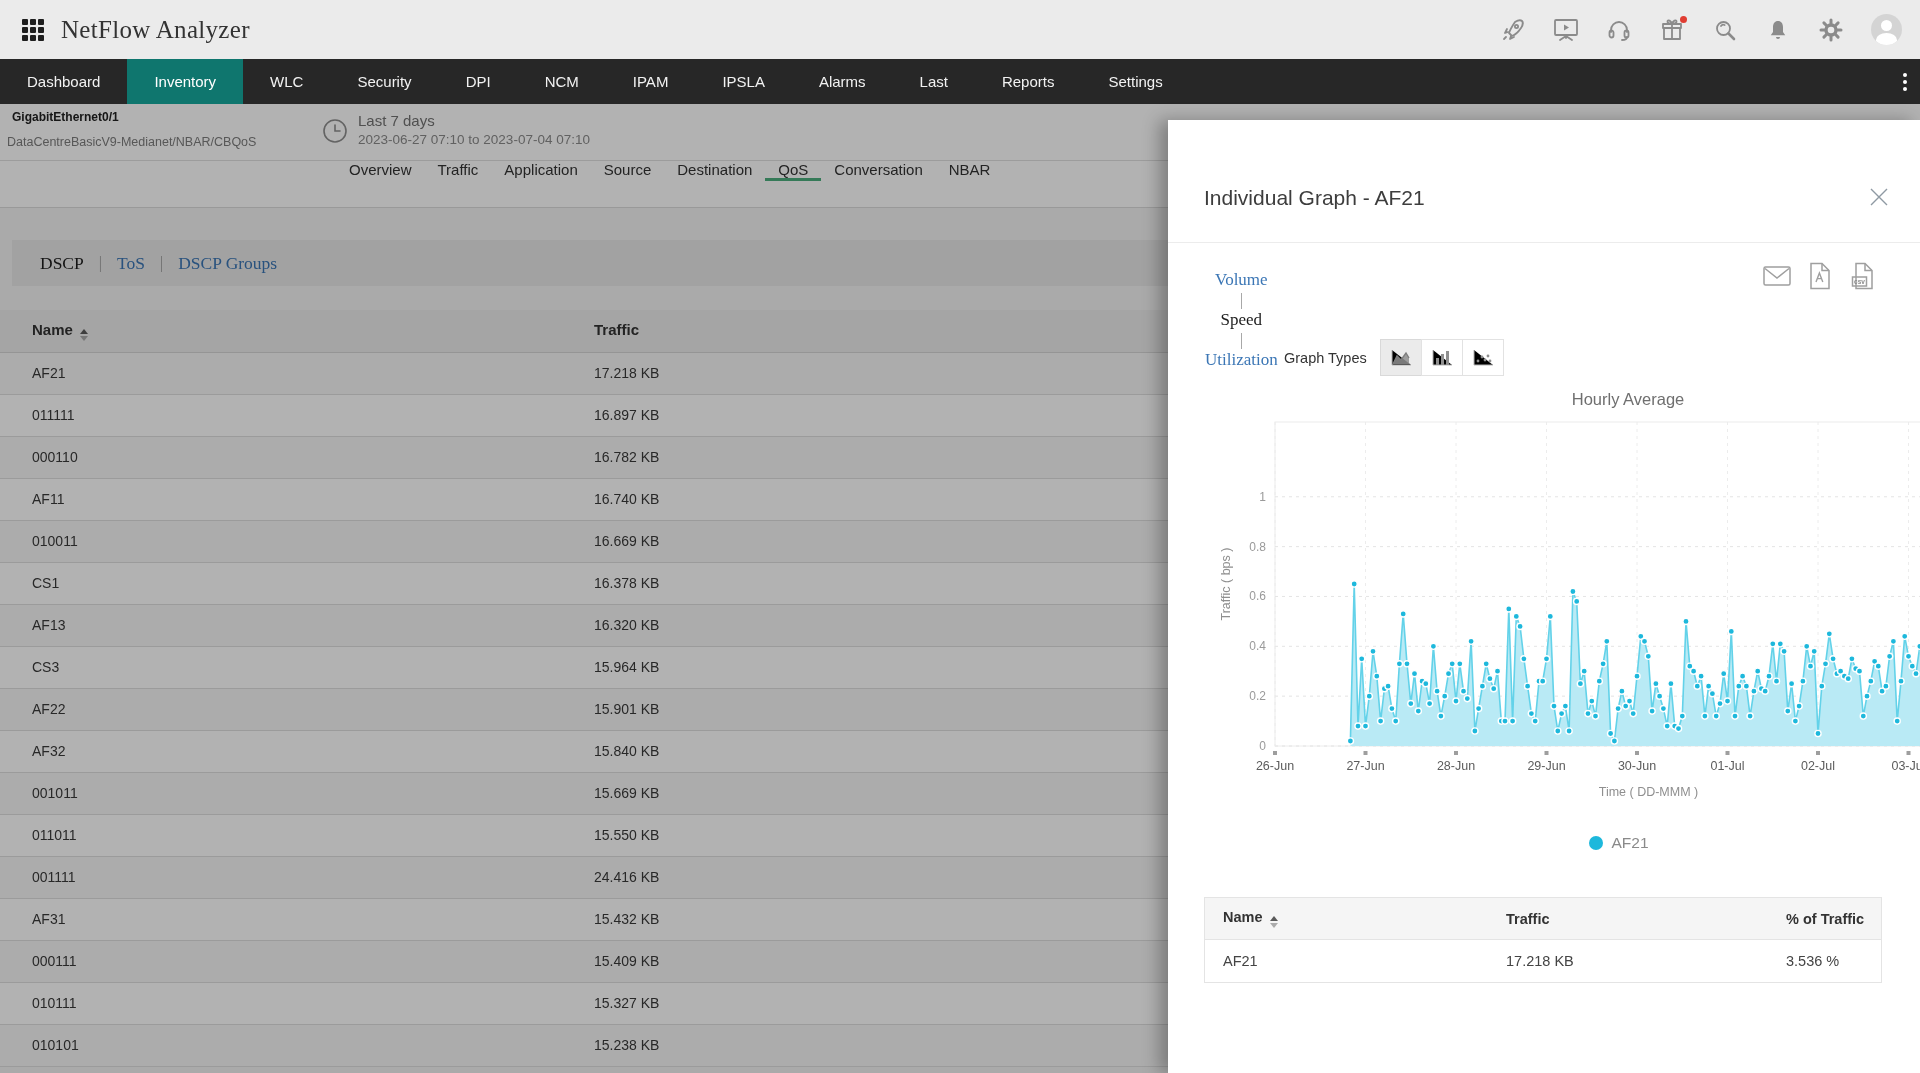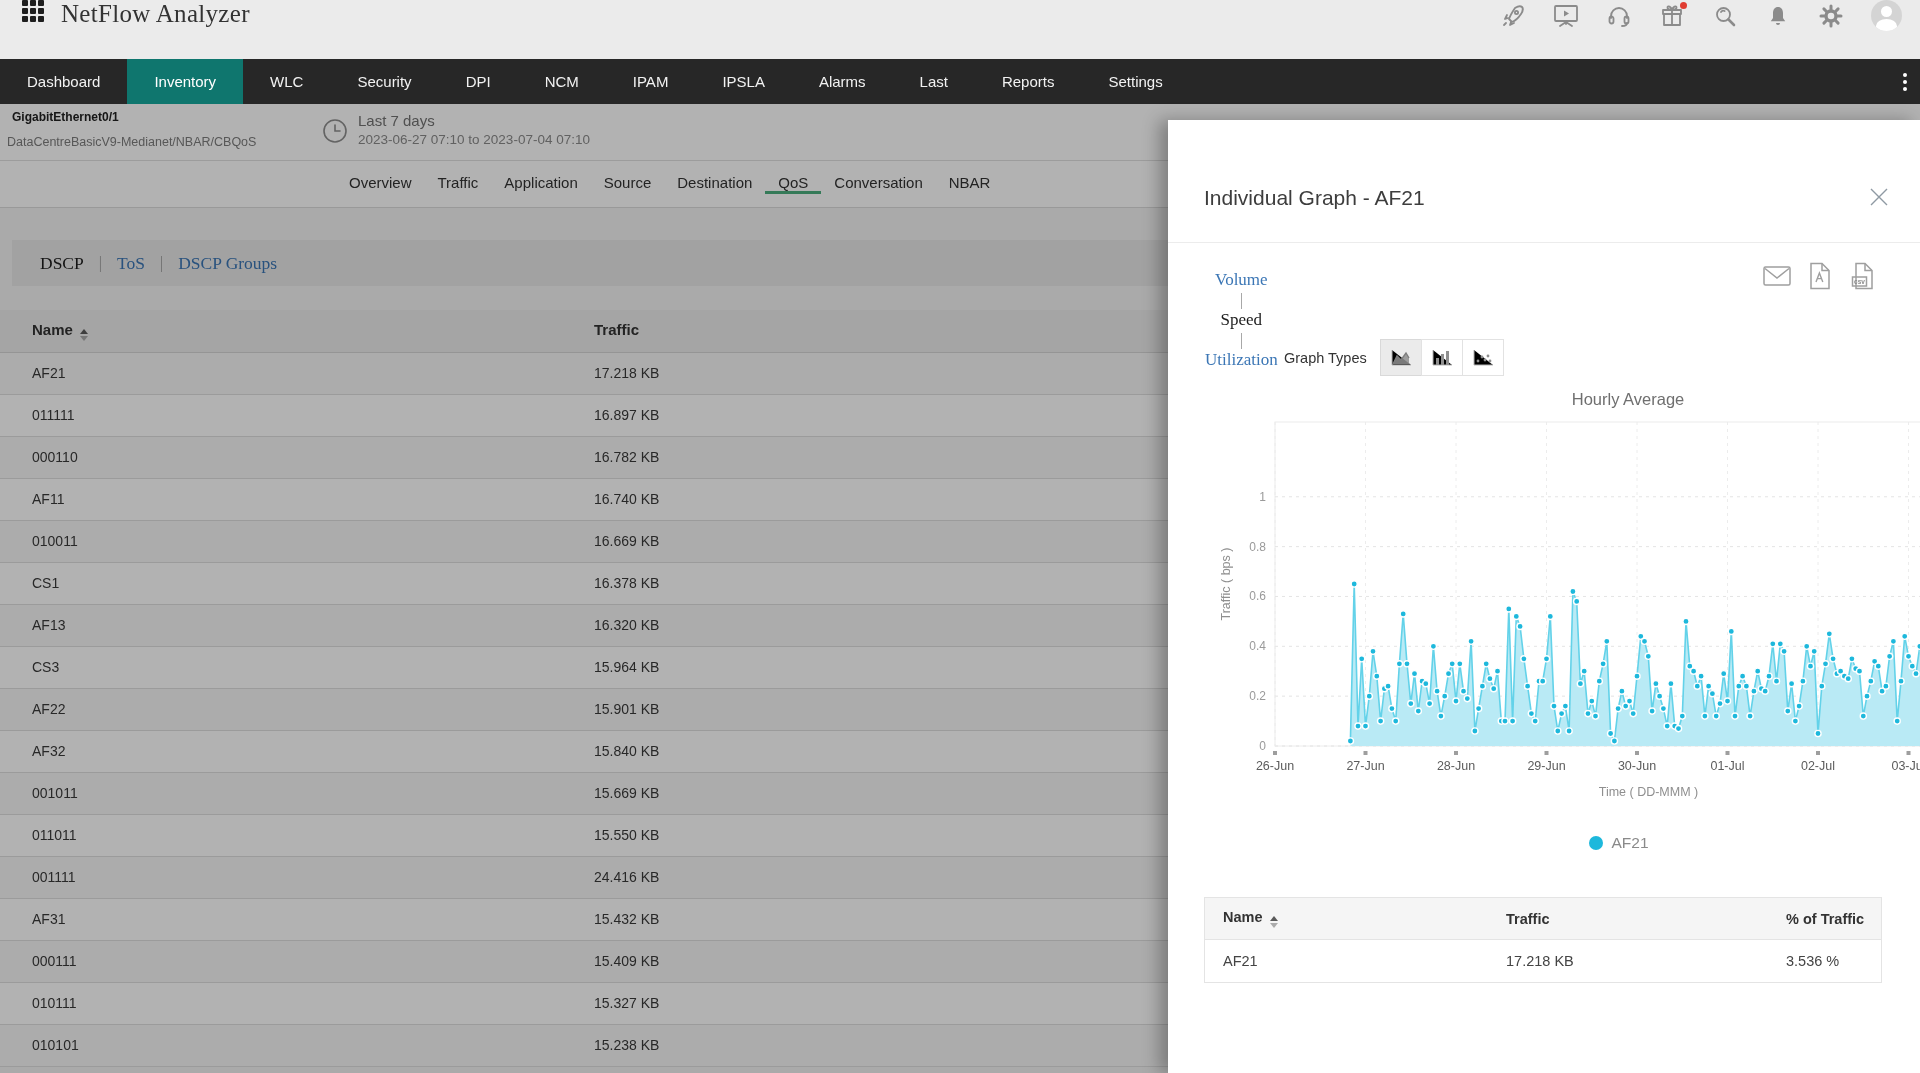--- a/index.html
+++ b/index.html
@@ -1,21 +1,21 @@
 <!DOCTYPE html>
 <html><head>
 <meta charset="utf-8">
 <style>
   html,body{margin:0;padding:0;background:#fff;}
   .screen{position:relative;width:1920px;height:1073px;overflow:hidden;
     font-family:"Liberation Sans",sans-serif;background:#f4f4f4;}
 
   
   .topbar{position:absolute;top:0;left:0;right:0;height:59px;background:#ebebeb;
-    display:flex;align-items:flex-start;}
+    display:flex;align-items:center;}
   .apps-grid{margin-left:22px;width:22px;height:22px;display:grid;
     grid-template-columns:repeat(3,6px);grid-template-rows:repeat(3,6px);gap:2px;cursor:pointer;}
   .apps-grid i{background:#1e1e1e;border-radius:1px;}
   .brand{font-family:"Liberation Serif",serif;font-size:25px;color:#333;margin-left:17px;letter-spacing:.3px;}
   .topbar-icons{margin-left:auto;margin-right:18px;display:flex;align-items:center;gap:27px;}
   .tb-icon{width:26px;height:26px;position:relative;cursor:pointer;display:flex;align-items:center;justify-content:center;}
   .tb-icon svg{stroke:#8b8b8b;fill:none;stroke-width:1.8;stroke-linecap:round;stroke-linejoin:round;}
   .tb-icon .filled{fill:#8b8b8b;stroke:none;}
   .red-dot{position:absolute;top:-1px;right:-2px;width:7px;height:7px;border-radius:50%;background:#e03d32;}
   .avatar{width:31px;height:31px;border-radius:50%;background:#d4d4d4;position:relative;overflow:hidden;cursor:pointer;}
@@ -35,21 +35,21 @@
   .page{position:absolute;inset:0;background:#f4f4f4;}
   .page-header{position:absolute;top:0;left:0;right:0;height:56px;background:#fff;}
   .ph-title{position:absolute;left:12px;top:6px;font-size:12px;font-weight:bold;color:#222;}
   .ph-sub{position:absolute;left:7px;top:31px;font-size:12.5px;color:#7d7d7d;}
   .clock-wrap{position:absolute;left:322px;top:8px;display:flex;gap:10px;}
   .clock-icon{margin-top:6px;}
   .range-label{font-size:15px;color:#737373;}
   .range-dates{font-size:13.5px;color:#8b8b8b;margin-top:3px;}
   .subtabs{position:absolute;top:56px;left:0;right:0;height:48px;background:#fff;
     border-top:1px solid #e0e0e0;border-bottom:1px solid #dcdcdc;
-    display:flex;align-items:center;padding-left:336px;font-size:15px;color:#333;box-sizing:border-box;}
+    display:flex;align-items:flex-start;padding-left:336px;font-size:15px;color:#333;box-sizing:border-box;}
   .subtab{padding:0 13px;display:flex;align-items:center;border-bottom:3px solid transparent;cursor:pointer;box-sizing:border-box;}
   .subtab.active{border-bottom-color:#4caf7e;}
 
   .dscp-strip{position:absolute;top:136px;left:12px;right:0;height:46px;background:#e9e9e9;
     display:flex;align-items:center;padding-left:28px;
     font-family:"Liberation Serif",serif;font-size:17.5px;}
   .dscp-tab{cursor:pointer;color:#3b76b5;}
   .dscp-tab.active{color:#1d1d1d;}
   .dscp-sep{color:#9a9a9a;margin:0 15px;font-size:16px;}
 

